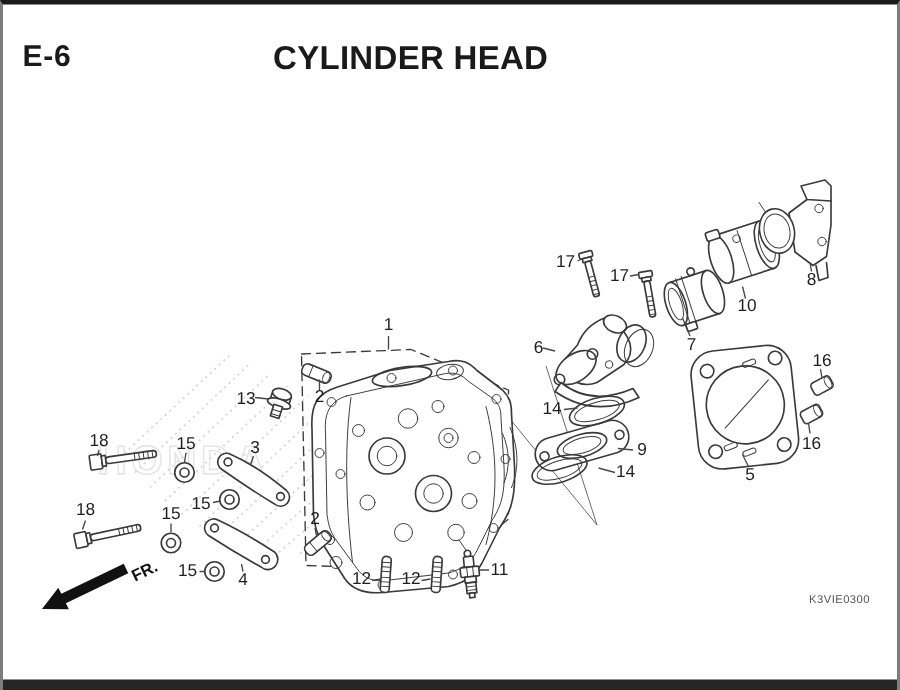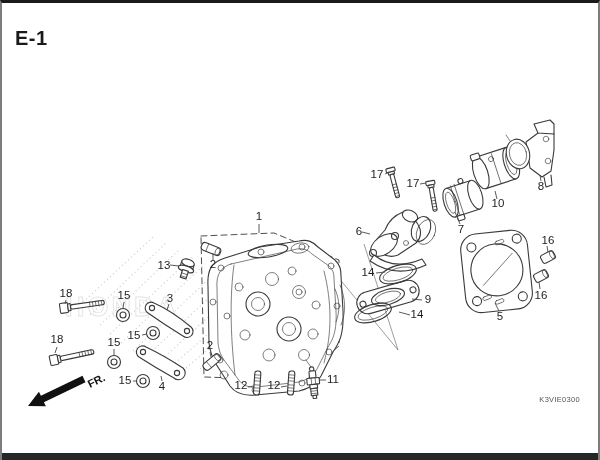--- a/index.html
+++ b/index.html
@@ -20,21 +20,22 @@
   .callout{font-size:11.5px;fill:#1e1e1e;text-anchor:middle;font-family:"Liberation Sans",sans-serif;}
   .fr-text{font-size:11px;font-weight:bold;fill:#111;text-anchor:middle;font-family:"Liberation Sans",sans-serif;}
   .code-text{font-size:7.5px;fill:#555;text-anchor:end;letter-spacing:.3px;font-family:"Liberation Sans",sans-serif;}
   .wm-text{font-size:27px;font-weight:bold;fill:none;stroke:#dedede;stroke-width:.9;letter-spacing:3px;text-anchor:middle;opacity:.85;font-family:"Liberation Sans",sans-serif;}
 </style>
 </head>
 <body>
 
 <div class="page">
 
-  <span class="sec">E-1</span>
+  <span class="sec">E-6</span>
+  <span class="title">CYLINDER HEAD</span>
 
   <svg class="diagram" width="600" height="460" viewBox="0 0 600 460">
 
     <defs>
       <g id="nut15">
         <circle r="6.5" class="partw"></circle>
         <circle r="3" class="part"></circle>
       </g>
       <g id="oring14">
         <ellipse rx="19" ry="8.5" class="part"></ellipse>

